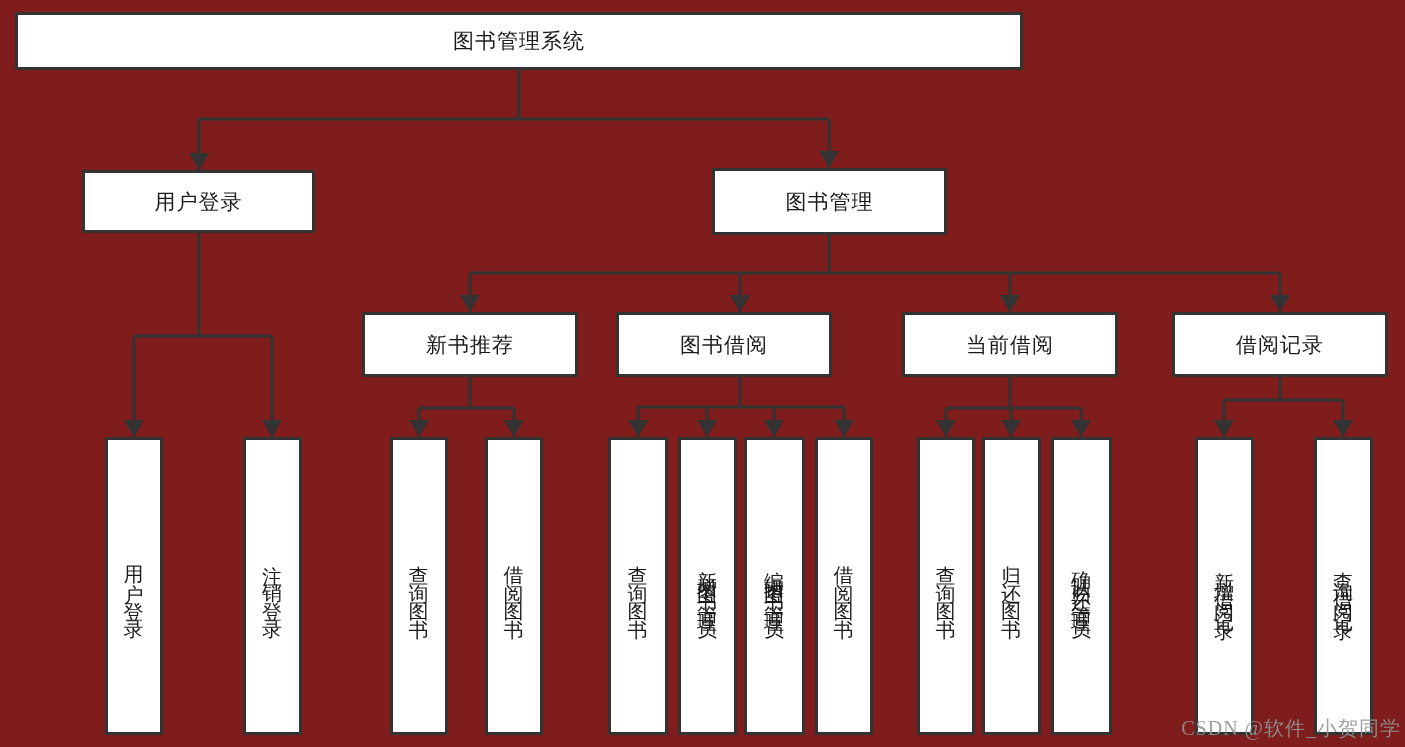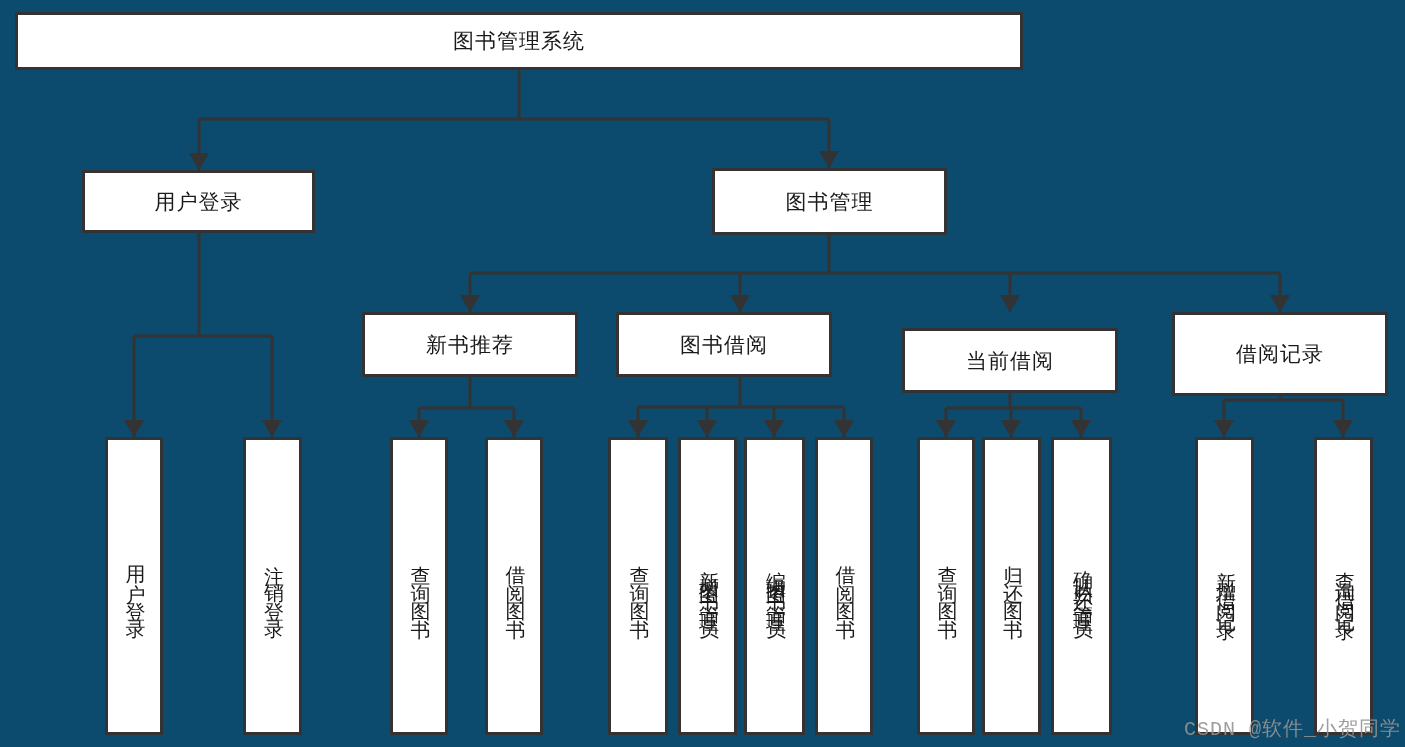--- a/index.html
+++ b/index.html
@@ -1,18 +1,18 @@
 <!DOCTYPE html>
 <html><head>
 <meta charset="utf-8">
 <style>
   html,body{margin:0;padding:0;background:#fff;}
   #stage{
-    position:relative;width:1405px;height:747px;background:#0c4a6e;overflow:hidden;
-    font-family:Liberation Mono, monospace;
+    position:relative;width:1405px;height:747px;background:#7f1d1d;overflow:hidden;
+    font-family:Liberation Serif, serif;
   }
   #connectors{position:absolute;left:0;top:0;width:1405px;height:747px;pointer-events:none;}
   .node{
     position:absolute;box-sizing:border-box;background:#fff;border:3px solid #333;
     display:flex;align-items:center;justify-content:center;
     color:#1a1a1a;font-size:21px;letter-spacing:1px;white-space:nowrap;
   }
   .leaf .label{
     writing-mode:vertical-rl;text-orientation:mixed;
     font-size:20px;line-height:1;white-space:nowrap;letter-spacing:10px;
@@ -82,24 +82,24 @@
   <div class="node" style="left:712px;top:168px;width:235px;height:67px;">
     <span class="label">图书管理</span>
   </div>
 
   <div class="node" style="left:362px;top:312px;width:216px;height:65px;">
     <span class="label">新书推荐</span>
   </div>
   <div class="node" style="left:616px;top:312px;width:216px;height:65px;">
     <span class="label">图书借阅</span>
   </div>
-  <div class="node" style="left:902px;top:312px;width:216px;height:65px;margin-top:16px;">
+  <div class="node" style="left:902px;top:312px;width:216px;height:65px;">
     <span class="label">当前借阅</span>
   </div>
-  <div class="node" style="left:1172px;top:312px;width:216px;height:84px;">
+  <div class="node" style="left:1172px;top:312px;width:216px;height:65px;">
     <span class="label">借阅记录</span>
   </div>
 
   <div class="node leaf" style="left:105px;top:437px;width:58px;height:298px;">
     <span class="label" style="letter-spacing: 18px;">用户登录</span>
   </div>
   <div class="node leaf" style="left:243px;top:437px;width:59px;height:298px;">
     <span class="label" style="letter-spacing: 18px;">注销登录</span>
   </div>
 

